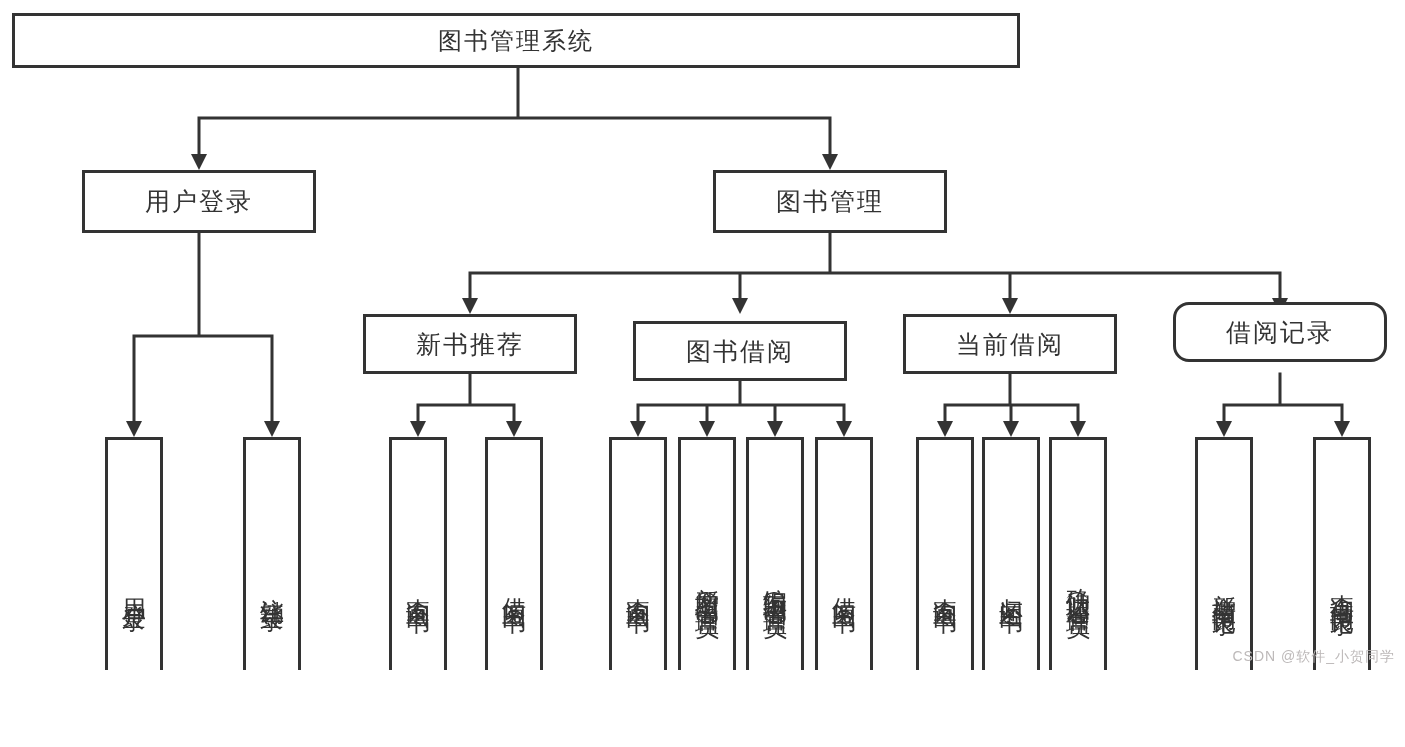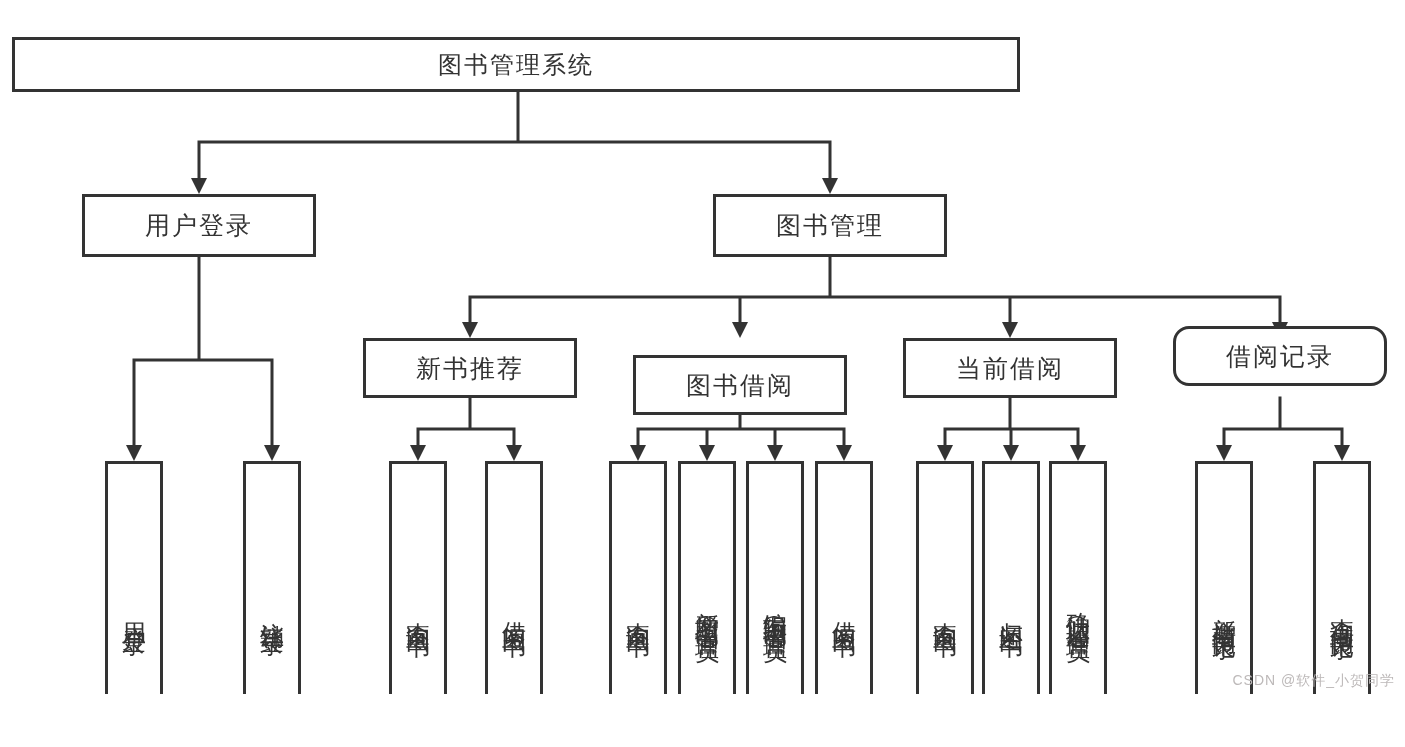--- a/index.html
+++ b/index.html
@@ -8,21 +8,20 @@
     --wm:#bdb9b9;
     --bg:#ffffff;
   }
   html,body{margin:0;padding:0;background:var(--bg);}
   body{font-family:"Liberation Sans","DejaVu Sans",sans-serif;}
   .stage{
     position:relative;
     width:1405px;height:670px;
     background:var(--bg);
     overflow:hidden;
-    margin-top:24px;
   }
   .connectors{
     position:absolute;left:0;top:0;width:1405px;height:747px;
   }
   .connectors path{
     stroke:var(--line);stroke-width:3;fill:none;stroke-linecap:square;
   }
   .connectors polygon{fill:var(--line);stroke:none;}
   .node{
     position:absolute;
@@ -108,21 +107,21 @@
       <polygon points="1334,421 1350,421 1342,437"></polygon>
     </g>
   </svg>
 
   <div class="node hbox root-box">图书管理系统</div>
 
   <div class="node hbox" style="left:82px;top:170px;width:234px;height:63px;">用户登录</div>
   <div class="node hbox" style="left:713px;top:170px;width:234px;height:63px;">图书管理</div>
 
   <div class="node hbox" style="left:363px;top:314px;width:214px;height:60px;text-align:right;">新书推荐</div>
-  <div class="node hbox" style="left:633px;top:331px;width:214px;height:60px;">图书借阅</div>
+  <div class="node hbox" style="left:633px;top:321px;width:214px;height:60px;">图书借阅</div>
   <div class="node hbox" style="left:903px;top:314px;width:214px;height:60px;text-align:center;">当前借阅</div>
   <div class="node hbox" style="left:1173px;top:302px;width:214px;height:60px;border-radius:16px;">借阅记录</div>
 
   <div class="node vbox" style="left:105px;">
     <span class="vtext">用户登录</span>
   </div>
   <div class="node vbox" style="left:243px;">
     <span class="vtext">注销登录</span>
   </div>
 

